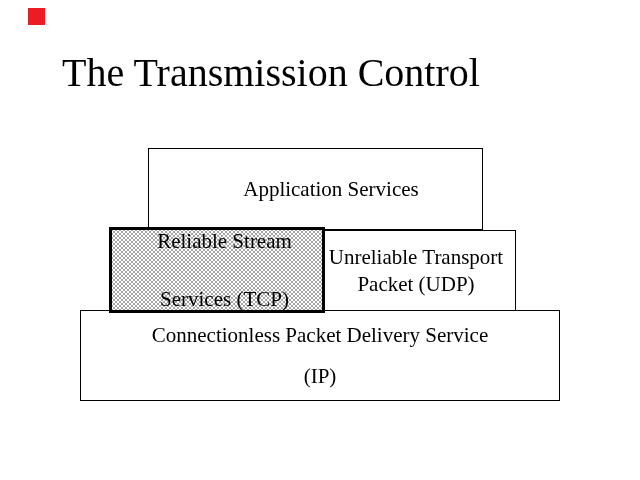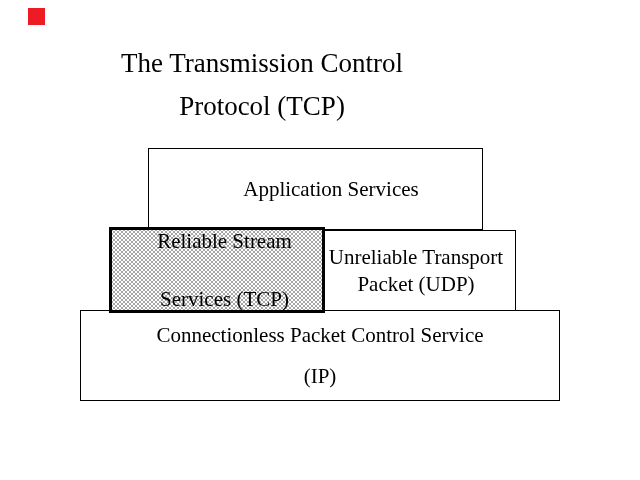--- a/index.html
+++ b/index.html
@@ -25,23 +25,23 @@
     width: 17px;
     height: 17px;
     background: #ed1c24;
   }
 
   .title {
     position: absolute;
     top: 42px;
     left: 0;
     width: 524px;
-    margin: 0;
+    margin: 9px;
     text-align: center;
-    font-size: 27px;
+    font-size: 40px;
     line-height: 43px;
     font-weight: 400;
     letter-spacing: 0;
   }
   .title span { display: block; }
 
   .box {
     position: absolute;
     background: #ffffff;
     border: 1px solid #000000;
@@ -114,36 +114,35 @@
 </style>
 </head>
 <body>
 
 <div class="slide">
 
   <div class="red-square" style="background: rgb(237, 28, 36);"></div>
 
   <h1 class="title">
     <span>The Transmission Control</span>
-    <span>Protocol (TCP)</span>
   </h1>
 
   <div class="box app-box">
     <span>Application Services</span>
   </div>
 
   <div class="box udp-box">
     <div class="udp-text">
       <span>Unreliable Transport</span>
       <span>Packet (UDP)</span>
     </div>
   </div>
 
   <div class="box ip-box">
-    <span>Connectionless Packet Control Service</span>
+    <span>Connectionless Packet Delivery Service</span>
     <span>(IP)</span>
   </div>
 
   <div class="box tcp-box">
     <span>Reliable Stream</span>
     <span>Services (TCP)</span>
   </div>
 
 </div>
 

